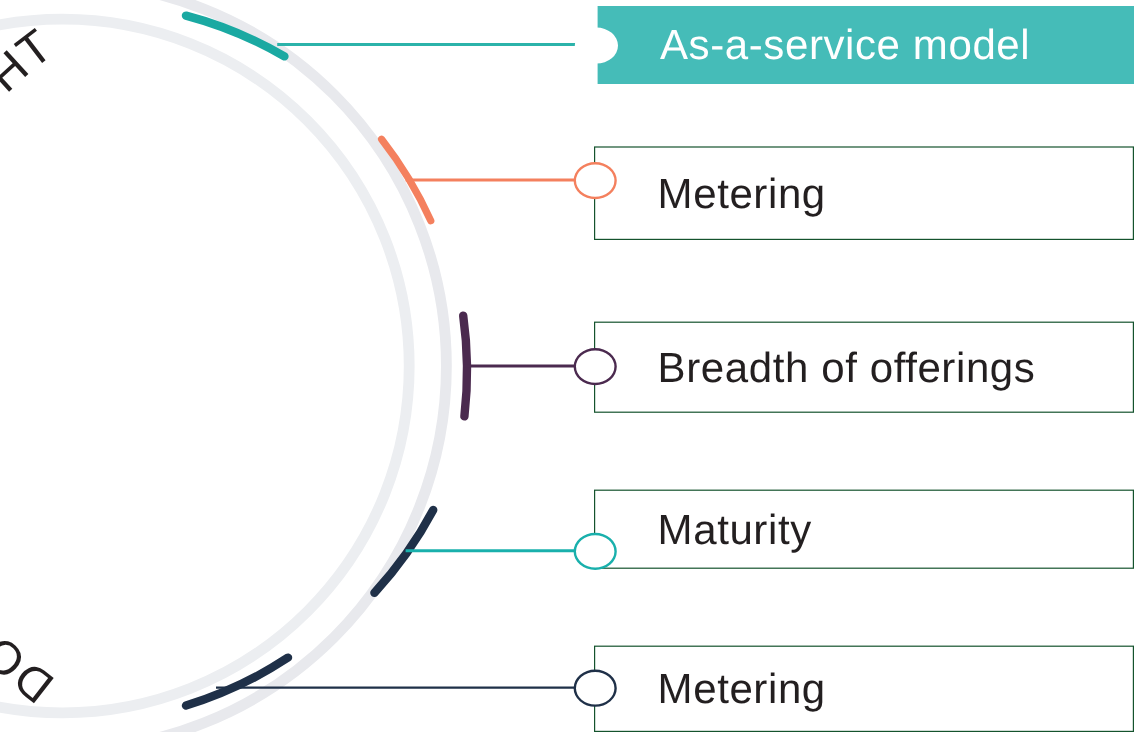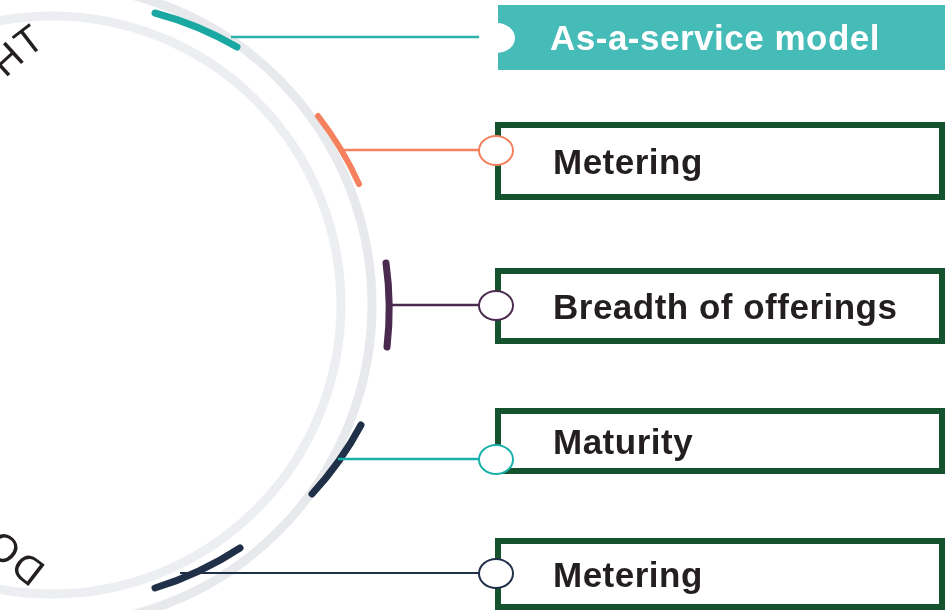--- a/index.html
+++ b/index.html
@@ -20,35 +20,35 @@
   #ring-svg {
     position: absolute;
     left: 0;
     top: 0;
     width: 950px;
     height: 610px;
   }
   .row-box {
     position: absolute;
     box-sizing: border-box;
-    border: 6px solid #14532d;
+    border: 1px solid #14532d;
     background: #ffffff;
     display: flex;
     align-items: center;
   }
   .row-box.highlight {
     border: none;
     background: #45bcb8;
   }
   .row-label {
     font-size: 35px;
     color: #231f20;
     letter-spacing: 0.5px;
     white-space: nowrap;
-    font-weight: 700;
+    font-weight: 400;
     padding-left: 52px;
     line-height: 1;
   }
   .row-box.highlight .row-label {
     color: #ffffff;
   }
   .node-circle {
     position: absolute;
     border-radius: 50%;
     box-sizing: border-box;

